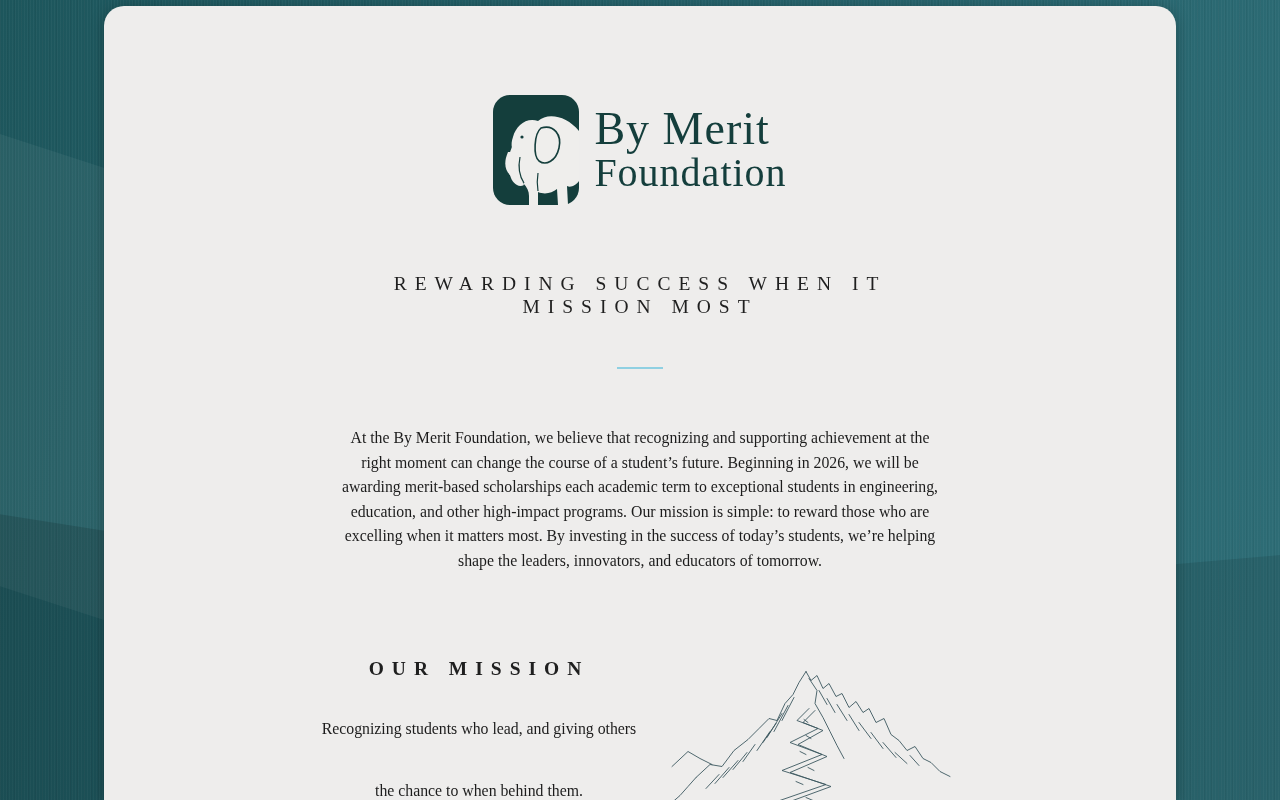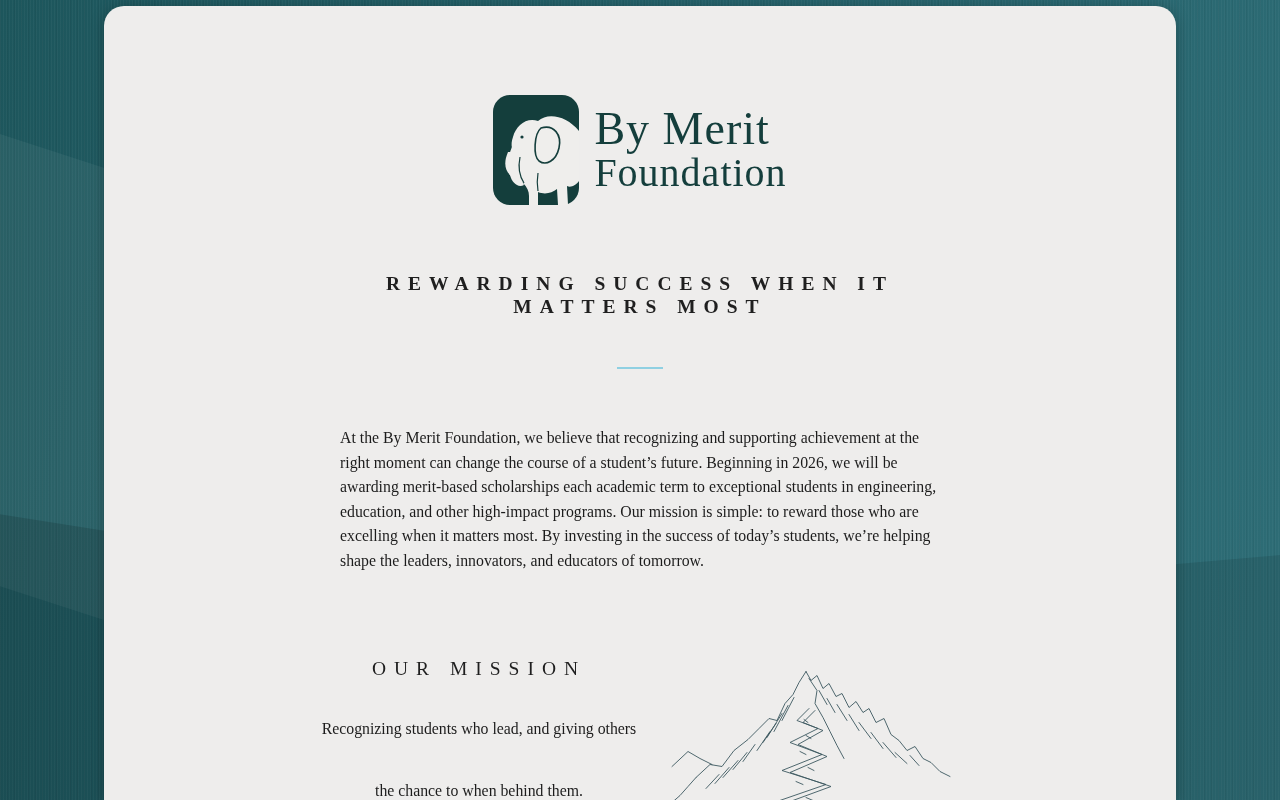--- a/index.html
+++ b/index.html
@@ -34,36 +34,36 @@
     box-shadow:0 2px 14px rgba(0,0,0,.25);
   }
   
   .logo-row{display:flex;justify-content:center;align-items:center;gap:15px;padding-top:89px;}
   .logo-icon{flex:0 0 auto;width:86px;height:110px;}
   .logo-text{display:flex;flex-direction:column;color:#143e3c;justify-content:flex-end;}
   .logo-line1{font-size:46px;line-height:1.0;letter-spacing:1px;}
   .logo-line2{font-size:40px;line-height:1.05;letter-spacing:1px;}
   
   .headline{
-    margin-top:67px;text-align:center;color:#1f1f1f;font-weight:700;
+    margin-top:67px;text-align:center;color:#1f1f1f;font-weight:400;
     font-size:19.5px;line-height:23px;letter-spacing:8px;
   }
   .headline span{display:block;}
   
   .divider{margin:49px auto 0 auto;width:46px;height:2px;background:#8fd0e2;}
   
   .intro{
-    margin:57px auto 0 auto;width:600px;color:#1c1c1c;
+    margin:57px auto 0 auto;width:600px;text-align:center;color:#1c1c1c;
     font-size:15.8px;line-height:24.6px;
   }
   
   .mission{position:relative;margin-top:84px;height:200px;}
   .mission-col{position:absolute;left:170px;top:0;width:410px;text-align:center;}
   .mission-heading{
-    font-size:19.5px;letter-spacing:8px;color:#1f1f1f;font-weight:400;margin:0;
+    font-size:19.5px;letter-spacing:8px;color:#1f1f1f;font-weight:700;margin:0;
   }
   .mission-text{margin-top:33px;font-size:15.8px;line-height:26px;color:#1c1c1c;}
   .mission-text span{display:block;margin-top:36px;}
   .more-btn{
     margin-top:17px;display:inline-block;width:112px;height:38px;line-height:38px;
     border:1px solid #2f5659;border-radius:19px;background:transparent;
     font-family:"DejaVu Sans", sans-serif;font-size:11.5px;letter-spacing:5px;
     color:#8e9292;text-align:center;cursor:pointer;padding:0;
   }
   .mountain-wrap{position:absolute;left:556px;top:-15px;width:300px;height:200px;}
@@ -91,21 +91,21 @@
       </svg>
     </span>
     <span class="logo-text">
       <span class="logo-line1">By Merit</span>
       <span class="logo-line2">Foundation</span>
     </span>
   </div>
 
   <h1 class="headline">
     <span>REWARDING SUCCESS WHEN IT</span>
-    <span>MATTERS MOST</span>
+    <span>MISSION MOST</span>
   </h1>
 
   <div class="divider"></div>
 
   <p class="intro">At the By Merit Foundation, we believe that recognizing and supporting achievement at the right moment can change the course of a student’s future. Beginning in 2026, we will be awarding merit-based scholarships each academic term to exceptional students in engineering, education, and other high-impact programs. Our mission is simple: to reward those who are excelling when it matters most. By investing in the success of today’s students, we’re helping shape the leaders, innovators, and educators of tomorrow.</p>
 
   <div class="mission">
     <div class="mission-col">
       <h2 class="mission-heading">OUR MISSION</h2>
       <div class="mission-text">

